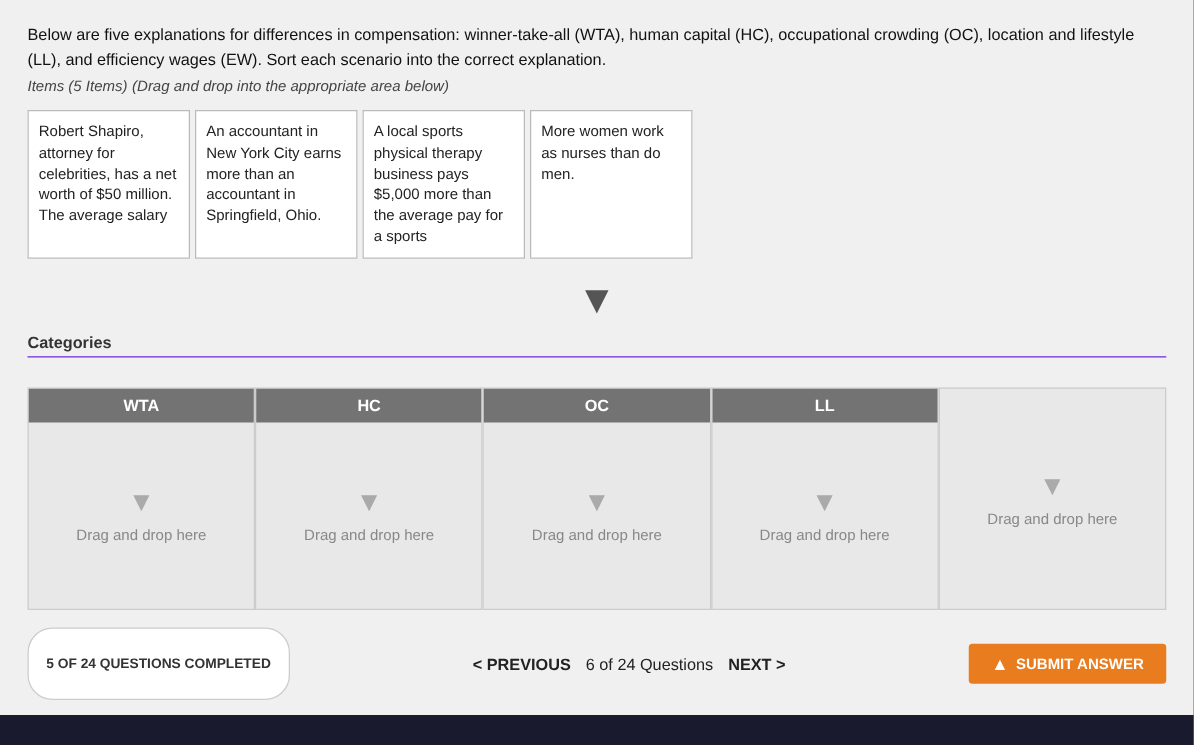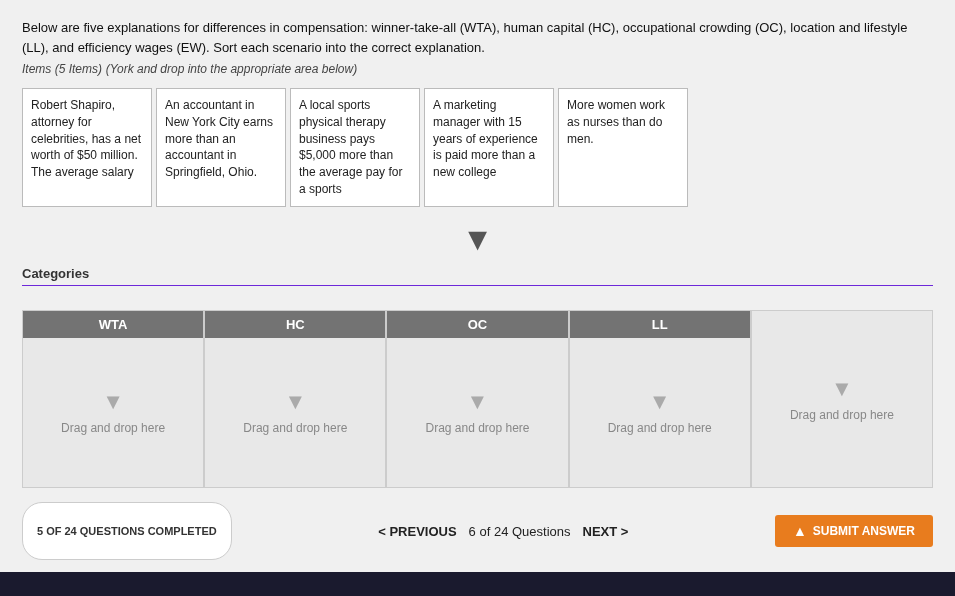--- a/index.html
+++ b/index.html
@@ -155,28 +155,27 @@
     }
   </style>
 </head>
 <body>
 
 <div class="main-container">
 
   <div class="instructions">Below are five explanations for differences in compensation: winner-take-all (WTA), human capital (HC), occupational crowding (OC), location and lifestyle (LL), and efficiency wages (EW). Sort each scenario into the correct explanation.</div>
   <div class="items-label">
     <span>Items (5 Items)</span>
-    <span>(York and drop into the appropriate area below)</span>
+    <span>(Drag and drop into the appropriate area below)</span>
   </div>
 
   <div class="drag-items-area">
     <div class="drag-card">Robert Shapiro, attorney for celebrities, has a net worth of $50 million. The average salary</div>
     <div class="drag-card">An accountant in New York City earns more than an accountant in Springfield, Ohio.</div>
     <div class="drag-card">A local sports physical therapy business pays $5,000 more than the average pay for a sports</div>
-    <div class="drag-card">A marketing manager with 15 years of experience is paid more than a new college</div>
     <div class="drag-card">More women work as nurses than do men.</div>
   </div>
 
   <div class="arrow-down-large">▼</div>
 
   <div class="categories-label">Categories</div>
 
   <div class="categories-area">
 
     <div class="category-col">

